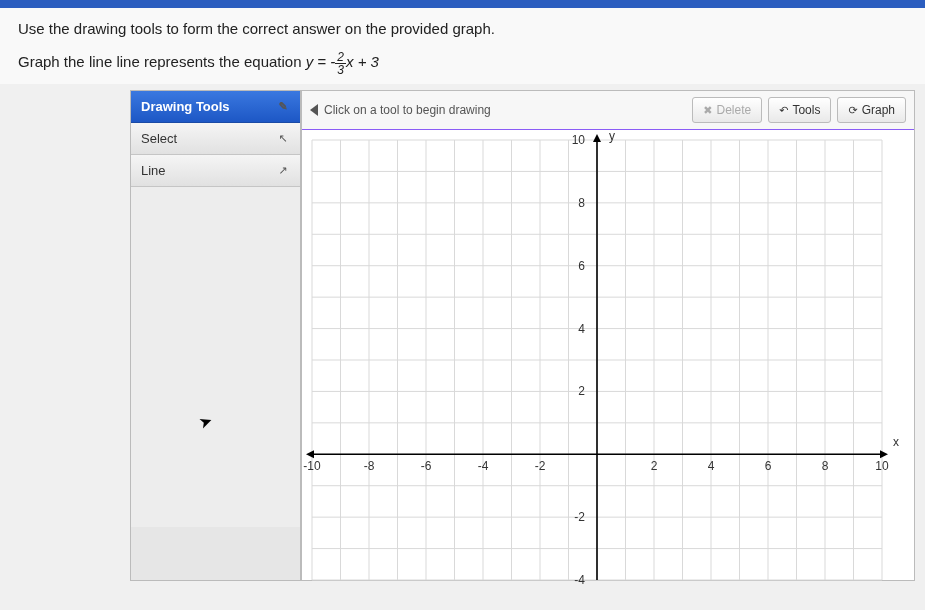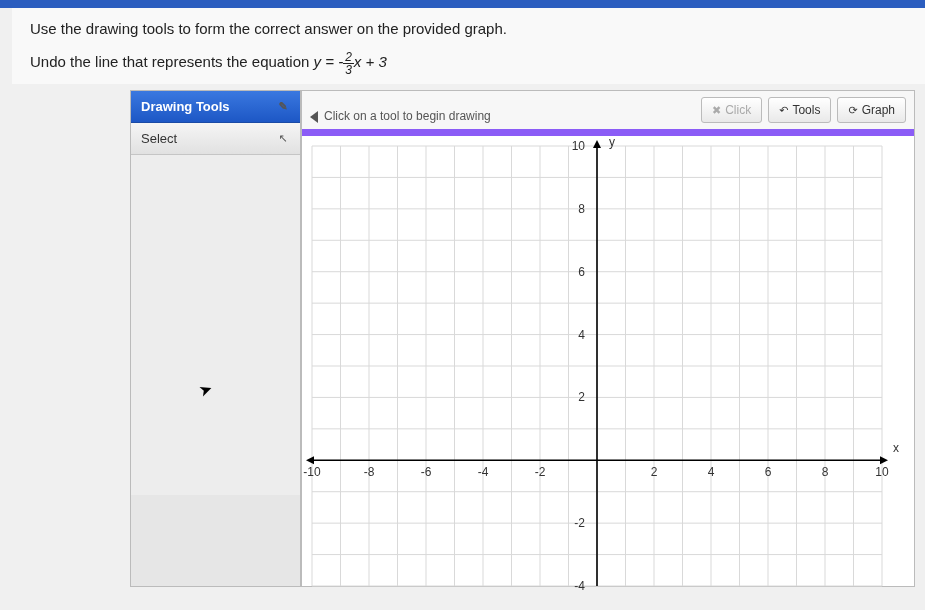--- a/index.html
+++ b/index.html
@@ -12,21 +12,20 @@
     }
     .top-strip {
       height: 8px;
       background: #2b5dbf;
     }
     .instructions {
       padding: 12px 18px 8px 18px;
       background: #f9f9f9;
       color: #222;
       font-size: 15px;
-      margin-left: 12px;
     }
     .instr-line1 { margin-bottom: 14px; }
     .instr-line2 { font-size: 15px; }
     .equation { font-style: italic; }
     .frac { display: inline-block; vertical-align: middle; text-align: center; line-height: 1; font-size: 12px; }
     .frac .num { display:block; border-bottom:1px solid #222; padding:0 2px; }
     .frac .den { display:block; padding:0 2px; }
     .app-area {
       display: flex;
       padding: 6px 10px 0 130px;
@@ -75,23 +74,23 @@
       transform: rotate(-20deg);
     }
     .canvas-wrap {
       flex: 1;
       position: relative;
       background: #fff;
       border: 1px solid #bbb;
     }
     .canvas-header {
       display: flex;
-      align-items: flex-end;
+      align-items: center;
       padding: 6px 8px;
-      border-bottom: 7px solid #8b5cf6;
+      border-bottom: 1px solid #8b5cf6;
       background: #f7f7f7;
     }
     .tri-left {
       width: 0; height: 0;
       border-top: 6px solid transparent;
       border-bottom: 6px solid transparent;
       border-right: 8px solid #555;
       margin-right: 6px;
     }
     .hint { font-size: 12px; color: #555; flex: 1; }
@@ -114,50 +113,54 @@
     svg.grid { position: absolute; left: 0; top: 0; }
   </style>
 </head>
 <body>
 
 <div class="top-strip"></div>
 
 <div class="instructions">
   <p class="instr-line1">Use the drawing tools to form the correct answer on the provided graph.</p>
   <p class="instr-line2">
-    <span>Undo the line that represents the equation </span>
+    <span>Graph the line line represents the equation </span>
     <span class="equation">
       <span>y = -</span><span class="frac"><span class="num">2</span><span class="den">3</span></span><span>x + 3</span>
     </span>
   </p>
 </div>
 
 <div class="app-area">
 
   <div class="tools-panel">
     <div class="tools-header">
       <span>Drawing Tools</span>
       <span class="tool-icon">✎</span>
     </div>
     <div class="tool-row">
       <span>Select</span>
       <span class="tool-icon">↖</span>
+    </div>
+    <div class="tool-row">
+      <span>Line</span>
+      <span class="tool-icon">↗</span>
     </div>
     <div class="tray-body">
       <span class="cursor-indicator">➤</span>
     </div>
   </div>
 
   <div class="canvas-wrap">
     <div class="canvas-header">
       <div class="tri-left"></div>
       <div class="hint">Click on a tool to begin drawing</div>
       <div class="btn disabled">
         <span class="btn-ic">✖</span>
-        <span>Click</span>
+        <span>Delete</span>
       </div>
       <div class="btn">
         <span class="btn-ic">↶</span>
         <span>Tools</span>
       </div>
       <div class="btn">
         <span class="btn-ic">⟳</span>
         <span>Graph</span>
       </div>
     </div>

